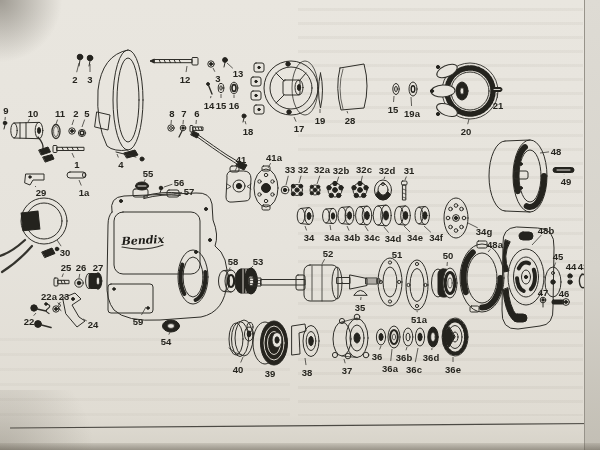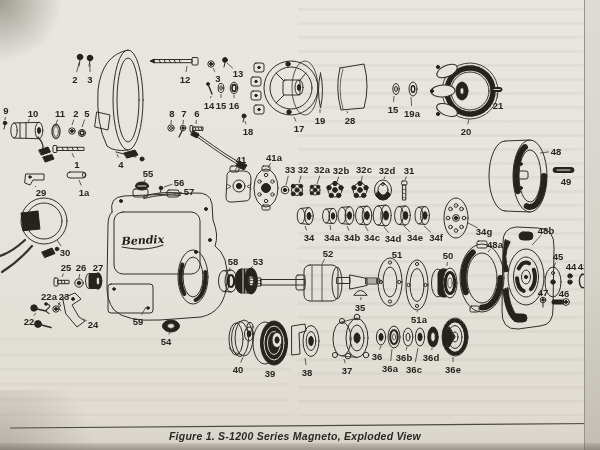--- a/index.html
+++ b/index.html
@@ -730,14 +730,13 @@
         <line x1="560.1170986264234" y1="298.8243520603649" x2="560" y2="299" class="leader"></line>
         <text x="564" y="296.5" text-anchor="middle" class="lbl">46</text>
       </g>
   </svg>
 
   <div class="vig-tl"></div>
   <div class="vig-bl"></div>
   <div class="page-edge"></div>
   <div class="table-edge"></div>
 
-  <div class="caption">Figure 1.  S-1200 Series Magneto, Exploded View</div>
 </div>
 
 </body></html>

